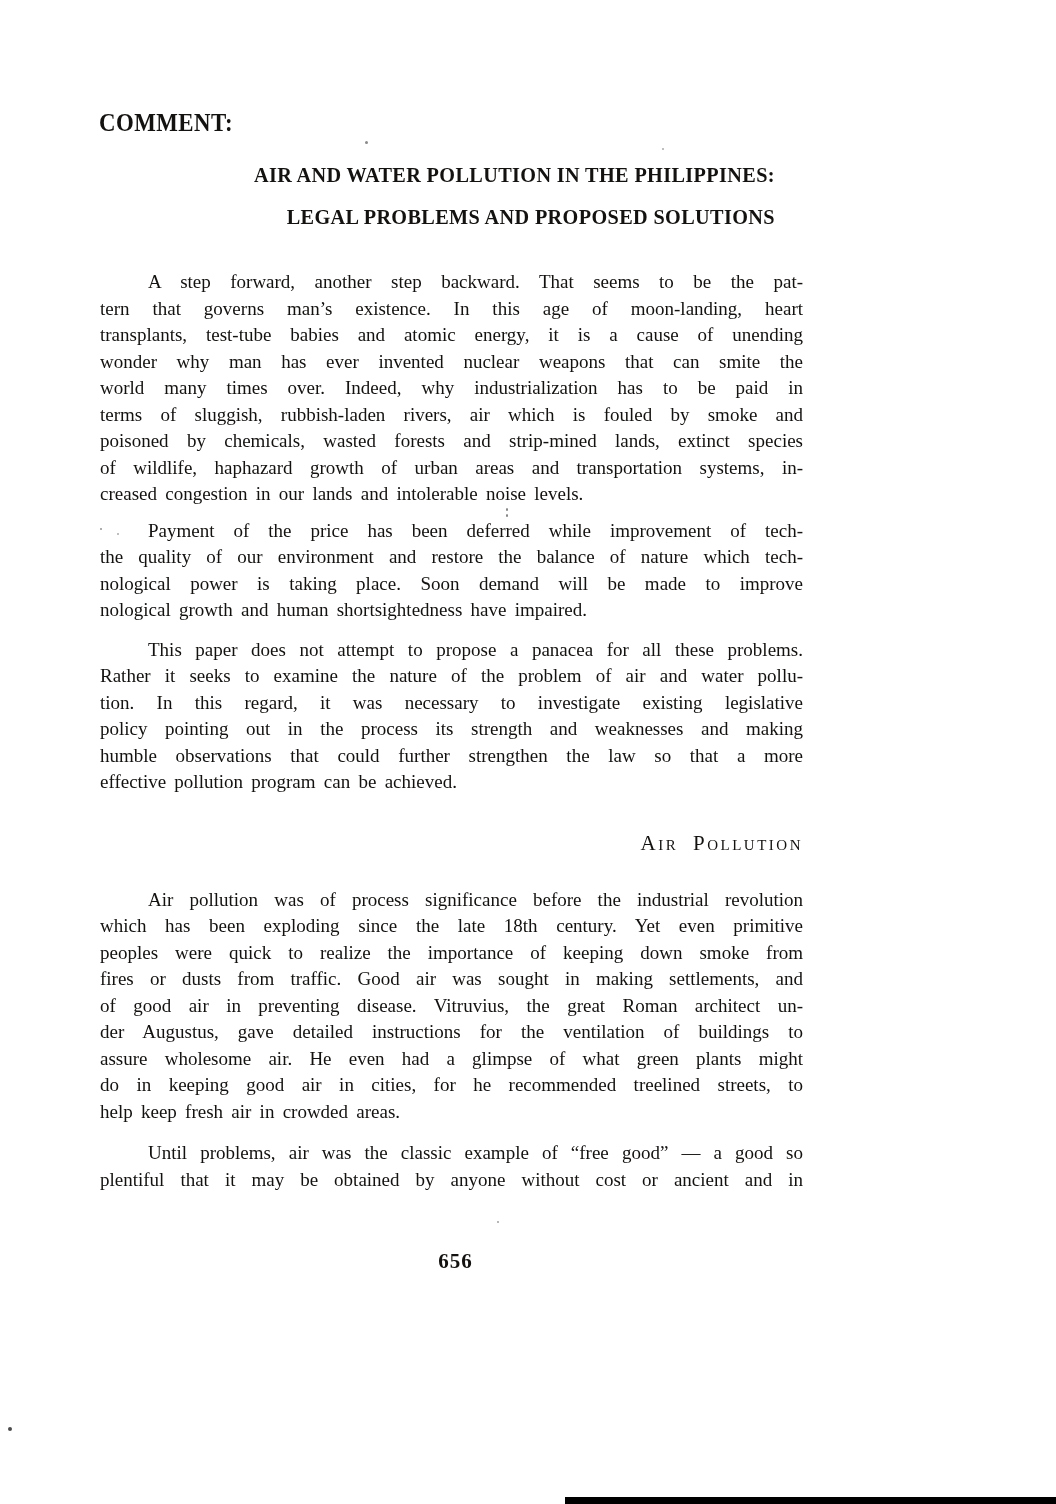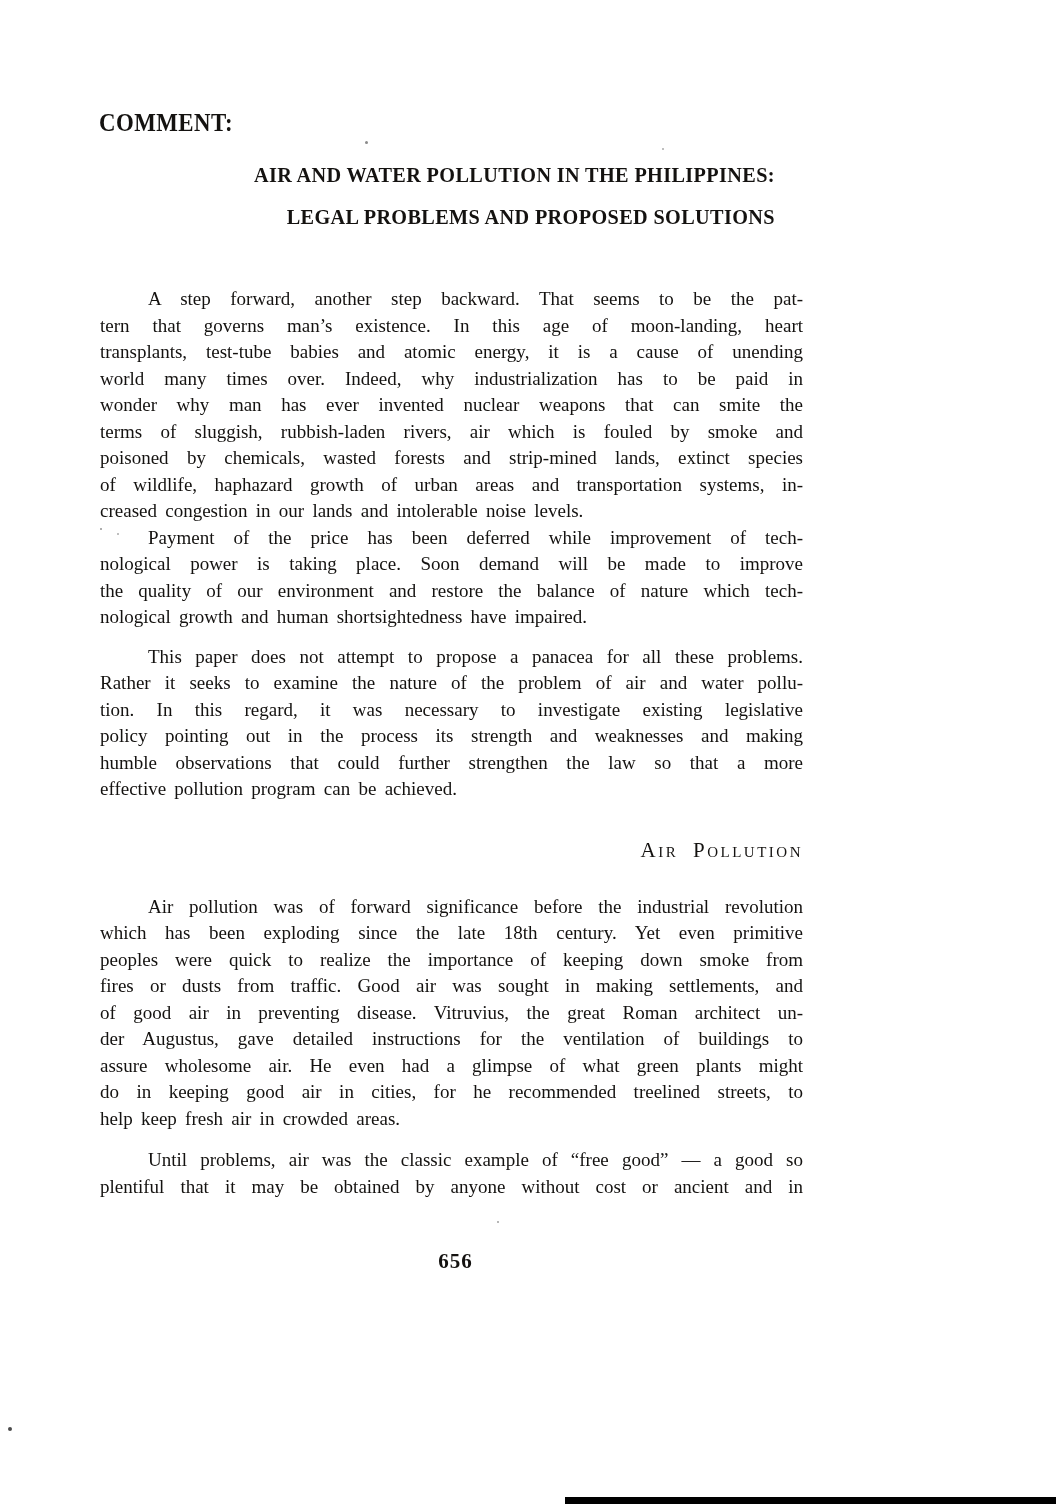--- a/index.html
+++ b/index.html
@@ -36,21 +36,21 @@
     line-height: 22px;
     letter-spacing: 0.4px;
     transform: scaleX(0.92);
     transform-origin: center top;
     white-space: nowrap;
   }
   .title-line + .title-line { margin-top: 20px; }
   .body {
     position: absolute;
     left: 100px;
-    top: 286px;
+    top: 269px;
     width: 703px;
     font-size: 19px;
     line-height: 26.5px;
   }
   .para { margin: 0; }
   .line {
     display: block;
     text-align: justify;
     text-align-last: justify;
     word-spacing: 1px;
@@ -60,21 +60,21 @@
   .line.last { text-align-last: left; word-spacing: 3.5px; }
   .section-heading {
     text-align: center;
     font-variant: small-caps;
     font-size: 21px;
     line-height: 24px;
     letter-spacing: 2.5px;
     word-spacing: 7px;
   }
   
-  .block-1 { margin-top: 0; }
+  .block-1 { margin-top: 10px; }
   .block-2 { margin-top: 13px; }
   .block-3 { margin-top: 35px; text-align: right; }
   .block-4 { margin-top: 32px; }
   .block-5 { margin-top: 15px; }
   .page-number {
     position: absolute;
     left: 104px;
     top: 1249px;
     width: 703px;
     text-align: center;
@@ -114,44 +114,44 @@
   <div class="titles">
     <div class="title-line">AIR AND WATER POLLUTION IN THE PHILIPPINES:</div>
     <div class="title-line">LEGAL PROBLEMS AND PROPOSED SOLUTIONS</div>
   </div>
 
   <div class="body">
       <div class="para block-0">
         <div class="line first">A step forward, another step backward.  That seems to be the pat-</div>
         <div class="line">tern that governs man’s existence.  In this age of moon-landing, heart</div>
         <div class="line">transplants, test-tube babies and atomic energy, it is a cause of unending</div>
+        <div class="line">wonder why man has ever invented nuclear weapons that can smite the</div>
         <div class="line">world many times over.  Indeed, why industrialization has to be paid in</div>
-        <div class="line">wonder why man has ever invented nuclear weapons that can smite the</div>
         <div class="line">terms of sluggish, rubbish-laden rivers, air which is fouled by smoke and</div>
         <div class="line">poisoned by chemicals, wasted forests and strip-mined lands, extinct species</div>
         <div class="line">of wildlife, haphazard growth of urban areas and transportation systems, in-</div>
         <div class="line last">creased congestion in our lands and intolerable noise levels.</div>
       </div>
       <div class="para block-1">
         <div class="line first">Payment of the price has been deferred while improvement of tech-</div>
+        <div class="line">the quality of our environment and restore the balance of nature which tech-</div>
         <div class="line">nological power is taking place.  Soon demand will be made to improve</div>
-        <div class="line">the quality of our environment and restore the balance of nature which tech-</div>
         <div class="line last">nological growth and human shortsightedness have impaired.</div>
       </div>
       <div class="para block-2">
         <div class="line first">This paper does not attempt to propose a panacea for all these problems.</div>
         <div class="line">Rather it seeks to examine the nature of the problem of air and water pollu-</div>
         <div class="line">tion.  In this regard, it was necessary to investigate existing legislative</div>
         <div class="line">policy pointing out in the process its strength and weaknesses and making</div>
         <div class="line">humble observations that could further strengthen the law so that a more</div>
         <div class="line last">effective pollution program can be achieved.</div>
       </div>
       <div class="section-heading block-3">Air Pollution</div>
       <div class="para block-4">
-        <div class="line first">Air pollution was of forward significance before the industrial revolution</div>
+        <div class="line first">Air pollution was of process significance before the industrial revolution</div>
         <div class="line">which has been exploding since the late 18th century.  Yet even primitive</div>
         <div class="line">peoples were quick to realize the importance of keeping down smoke from</div>
         <div class="line">fires or dusts from traffic.  Good air was sought in making settlements, and</div>
         <div class="line">of good air in preventing disease.  Vitruvius, the great Roman architect un-</div>
         <div class="line">der Augustus, gave detailed instructions for the ventilation of buildings to</div>
         <div class="line">assure wholesome air.  He even had a glimpse of what green plants might</div>
         <div class="line">do in keeping good air in cities, for he recommended treelined streets, to</div>
         <div class="line last">help keep fresh air in crowded areas.</div>
       </div>
       <div class="para block-5">

